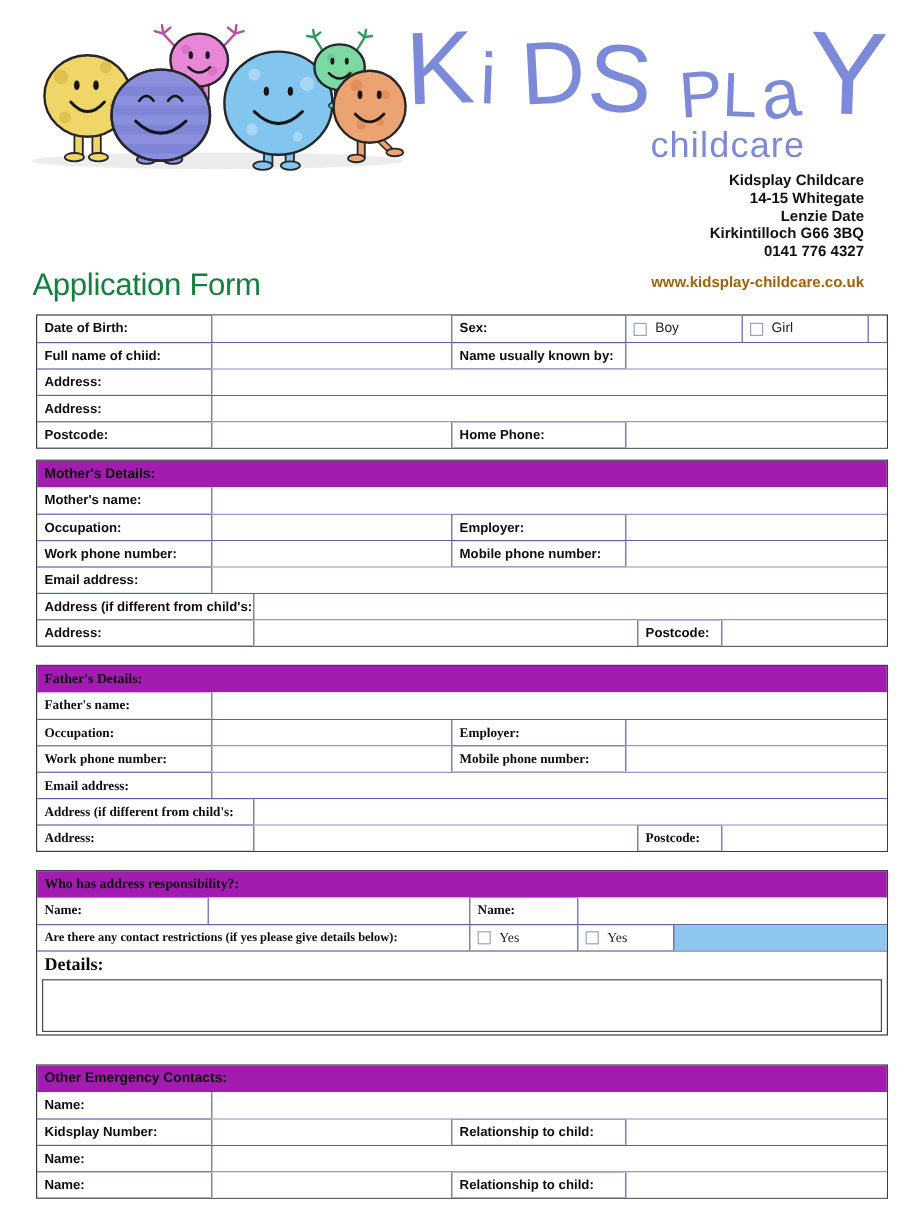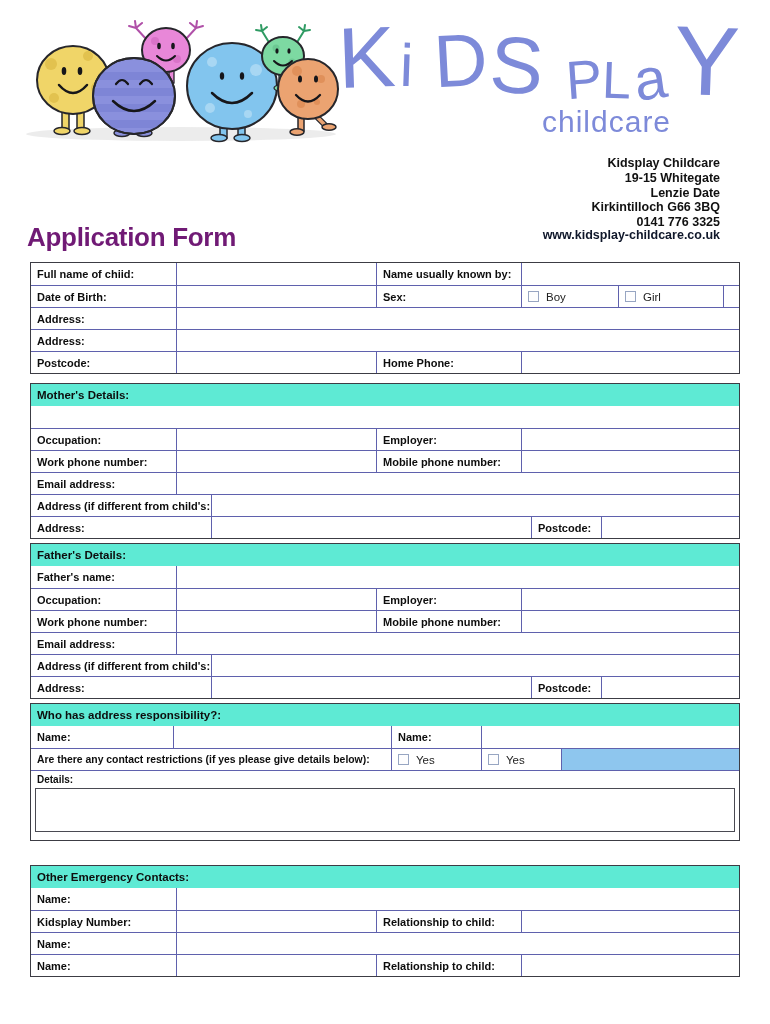--- a/index.html
+++ b/index.html
@@ -17,53 +17,53 @@
   .gl-k { left:2px;   top:4px;  font-size:86px; transform:rotate(-2deg); }
   .gl-i { left:64px;  top:26px; font-size:60px; transform:rotate(2deg); }
   .gl-d { left:98px;  top:14px; font-size:74px; transform:rotate(-3deg); }
   .gl-s { left:154px; top:16px; font-size:80px; transform:rotate(4deg); }
   .gl-p { left:230px; top:42px; font-size:54px; transform:rotate(-4deg); }
   .gl-l { left:266px; top:44px; font-size:52px; transform:rotate(2deg); }
   .gl-a { left:298px; top:40px; font-size:58px; transform:rotate(-8deg); }
   .gl-y { left:338px; top:2px;  font-size:98px; transform:rotate(2deg); }
   .gl-cc { position:absolute; left:206px; top:97px; font-size:30px; letter-spacing:1px; line-height:1; }
 
-  .addr { position:absolute; right:50px; top:156px; text-align:right;
+  .addr { position:absolute; right:50px; top:143px; text-align:right;
           font-size:12.5px; font-weight:bold; line-height:14.8px; color:#111; }
-  .website { position:absolute; right:50px; top:228px; font-size:12.5px; font-weight:bold; color:#0f172a; }
-  .page-title { position:absolute; left:27px; top:222px; font-size:26px; font-weight:bold;
-                letter-spacing:-0.3px; color:#701a75; }
+  .website { position:absolute; right:50px; top:228px; font-size:12.5px; font-weight:bold; color:#a16207; }
+  .page-title { position:absolute; left:27px; top:222px; font-size:26px; font-weight:normal;
+                letter-spacing:-0.3px; color:#15803d; }
 
   
   .content { margin:0 30px; width:710px; }
   .tbl { border:1.6px solid #3c3c44; background:#fff; }
-  .mt9  { margin-top:9px; }  .mt7 { margin-top:4px; }  .mt12 { margin-top:24px; }
+  .mt9  { margin-top:9px; }  .mt7 { margin-top:15px;font-family:Liberation Serif, serif; }  .mt12 { margin-top:24px; }
   .r { display:flex; height:22px; }
   .r + .r { border-top:1px solid #5f61ad; }
   .c { display:flex; align-items:center; padding-left:6px; overflow:hidden; }
   .c + .c { border-left:1px solid #5f61ad; }
   .lbl { font-weight:bold; font-size:11px; white-space:nowrap; }
   .lbl-sm { font-weight:bold; font-size:10.4px; white-space:nowrap; }
   .inp { background:#fff; }
-  .sh { background:#5eead4; font-weight:bold; font-size:11.5px; display:flex;
+  .sh { background:#a21caf; font-weight:bold; font-size:11.5px; display:flex;
         align-items:center; height:22px; padding-left:6px; }
   .fill-blue { background:#8ec6ee; }
 
   .w70  { flex:0 0 70px; }  .w80  { flex:0 0 80px; }  .w90  { flex:0 0 90px; }
   .w97  { flex:0 0 97px; }  .w105 { flex:0 0 105px; } .w142 { flex:0 0 142px; }
   .w145 { flex:0 0 145px; } .w180 { flex:0 0 180px; } .w200 { flex:0 0 200px; }
   .w218 { flex:0 0 218px; } .w320 { flex:0 0 320px; } .w360 { flex:0 0 360px; }
   .fx { flex:1 1 auto; }
 
   .cb { width:11px; height:11px; border:1px solid #97a5c2; background:#fdfdfe;
         display:inline-block; margin-right:7px; flex:0 0 11px; }
   .cb-lab { font-size:11.5px; font-weight:normal; color:#222; }
 
   .details-row { height:70px; display:block; padding:3px 4px 0 4px; }
-  .details-lab { font-weight:bold; font-size:10px; padding-left:2px; }
+  .details-lab { font-weight:bold; font-size:15px; padding-left:2px; }
   .details-box { margin-top:3px; width:100%; height:44px; border:1px solid #4a4a52; background:#fff; }
 </style>
 </head>
 <body>
 
 <div class="header-area">
 
   <svg class="blob-art" width="325" height="124" viewBox="0 0 325 124">
     <ellipse cx="165" cy="114" rx="155" ry="7" fill="#e2e2e2" opacity="0.65"></ellipse>
 
@@ -169,72 +169,73 @@
     <span class="gl gl-s">S</span>
     <span class="gl gl-p">P</span>
     <span class="gl gl-l">L</span>
     <span class="gl gl-a">a</span>
     <span class="gl gl-y">Y</span>
     <span class="gl-cc">childcare</span>
   </div>
 
   <div class="addr">
     <div>Kidsplay Childcare</div>
-    <div>19-15 Whitegate</div>
+    <div>14-15 Whitegate</div>
     <div>Lenzie Date</div>
     <div>Kirkintilloch G66 3BQ</div>
-    <div>0141 776 3325</div>
+    <div>0141 776 4327</div>
   </div>
 
   <h1 class="page-title">Application Form</h1>
   <div class="website">www.kidsplay-childcare.co.uk</div>
 </div>
 
 <div class="content">
 
   <div class="tbl">
-    <div class="r">
-      <div class="c lbl w145">Full name of chiid:</div>
-      <div class="c inp w200"></div>
-      <div class="c lbl w145">Name usually known by:</div>
-      <div class="c inp fx"></div>
-    </div>
     <div class="r">
       <div class="c lbl w145">Date of Birth:</div>
       <div class="c inp w200"></div>
       <div class="c lbl w145">Sex:</div>
       <div class="c w97">
         <span class="cb"></span>
         <span class="cb-lab">Boy</span>
       </div>
       <div class="c w105">
         <span class="cb"></span>
         <span class="cb-lab">Girl</span>
       </div>
       <div class="c fx"></div>
     </div>
     <div class="r">
+      <div class="c lbl w145">Full name of chiid:</div>
+      <div class="c inp w200"></div>
+      <div class="c lbl w145">Name usually known by:</div>
+      <div class="c inp fx"></div>
+    </div>
+    <div class="r">
       <div class="c lbl w145">Address:</div>
       <div class="c inp fx"></div>
     </div>
     <div class="r">
       <div class="c lbl w145">Address:</div>
       <div class="c inp fx"></div>
     </div>
     <div class="r">
       <div class="c lbl w145">Postcode:</div>
       <div class="c inp w200"></div>
       <div class="c lbl w145">Home Phone:</div>
       <div class="c inp fx"></div>
     </div>
   </div>
 
   <div class="tbl mt9">
     <div class="sh">Mother's Details:</div>
     <div class="r">
+      <div class="c lbl w145">Mother's name:</div>
       <div class="c inp fx"></div>
     </div>
     <div class="r">
       <div class="c lbl w145">Occupation:</div>
       <div class="c inp w200"></div>
       <div class="c lbl w145">Employer:</div>
       <div class="c inp fx"></div>
     </div>
     <div class="r">
       <div class="c lbl w145">Work phone number:</div>

